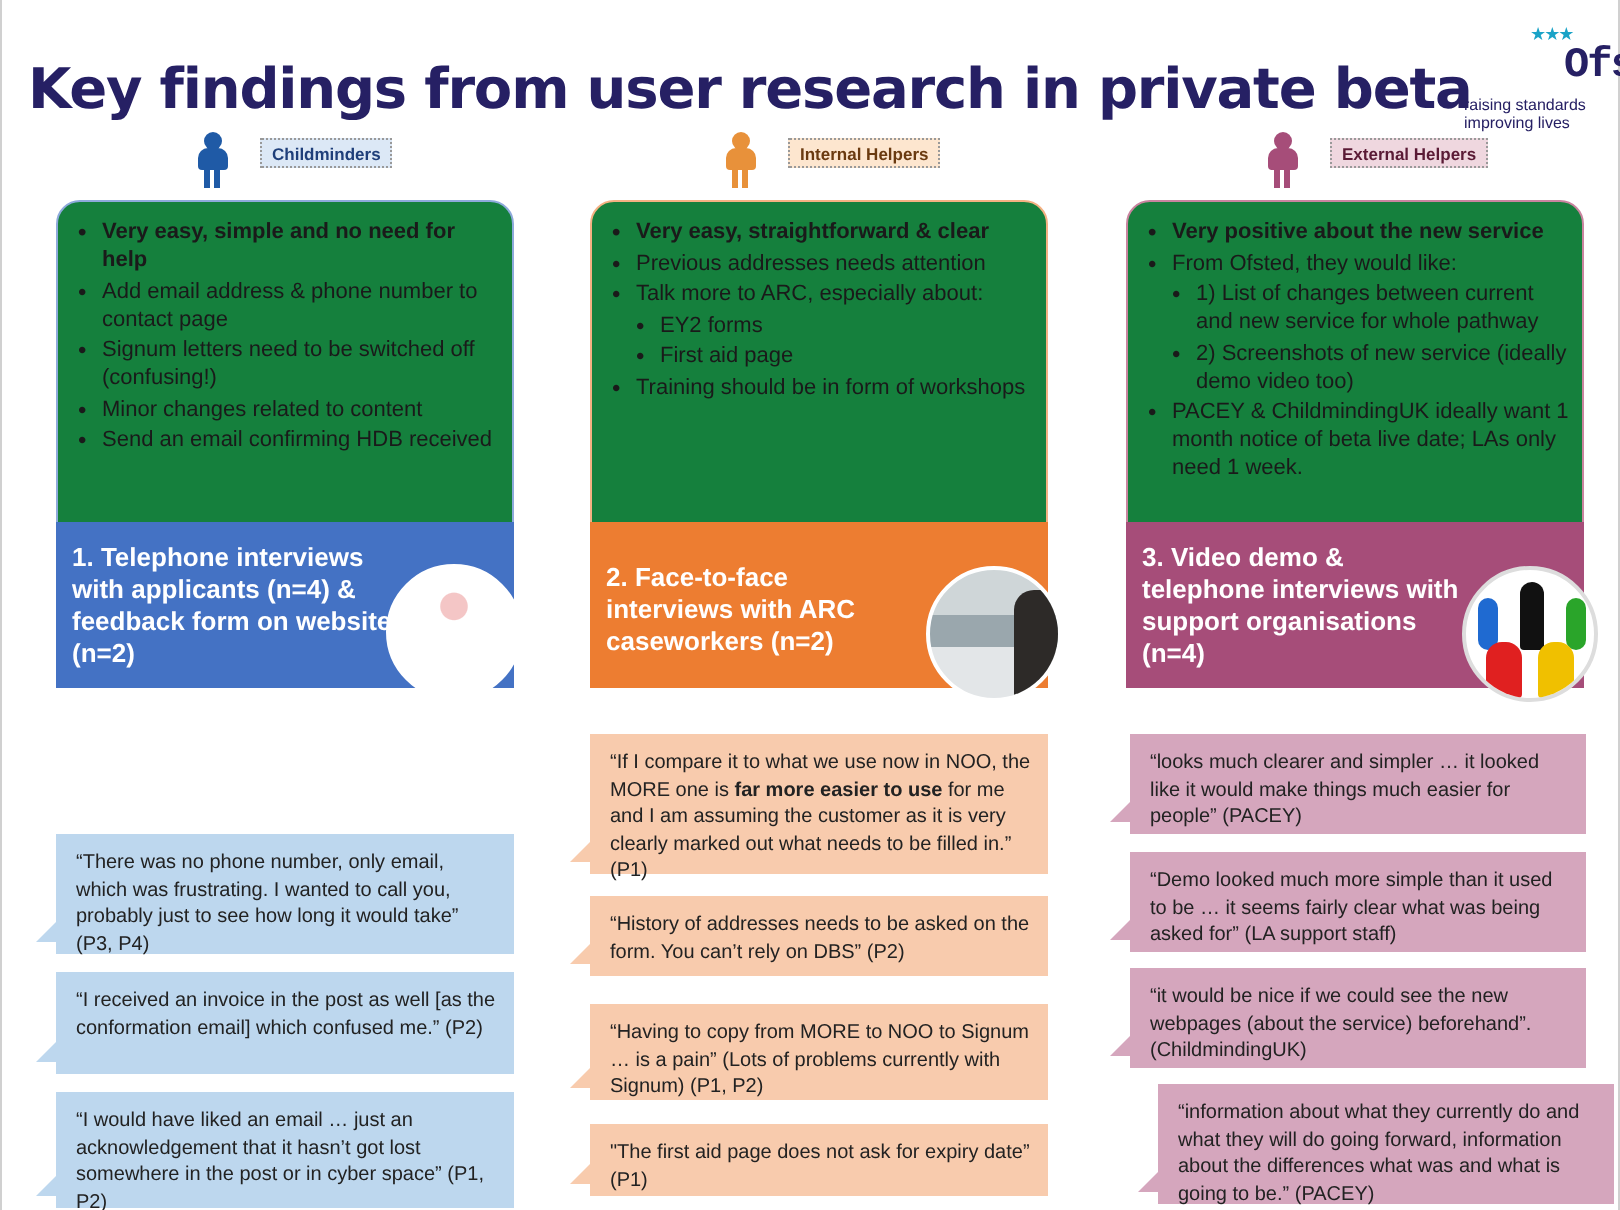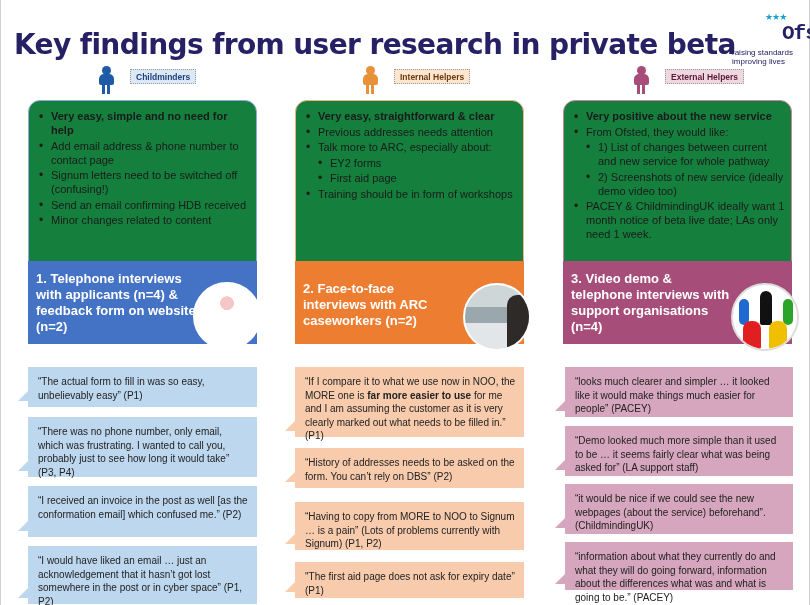--- a/index.html
+++ b/index.html
@@ -80,22 +80,22 @@
         <div class="leg2" style="background:#a64d79"></div>
     </div>
     <div class="lbl" style="background:#efd7df;color:#5a1a35">External Helpers</div>
   </div>
 
   <div class="card" style="left:27px;width:229px;height:162px;border-color:#8eaadb">
     <ul>
       <li class="bold">Very easy, simple and no need for help</li>
       <li>Add email address &amp; phone number to contact page</li>
       <li>Signum letters need to be switched off (confusing!)</li>
+      <li>Minor changes related to content</li>
       <li>Send an email confirming HDB received</li>
-      <li>Minor changes related to content</li>
     </ul>
   </div>
   <div class="band" style="left:27px;width:229px;background:#4472c4;padding-right:60px">1. Telephone interviews with applicants (n=4) &amp; feedback form on website (n=2)</div>
   <div class="photo" style="left:192px;top:282px;background:radial-gradient(circle at 50% 30%,#f4c6c6 0 12%,#fff 13%),linear-gradient(180deg,#fff 0 30%,#7a9cc6 30% 65%,#f0b8b8 65%)"></div>
 
   <div class="card" style="left:294px;width:229px;height:162px;border-color:#f4b183">
     <ul>
       <li class="bold">Very easy, straightforward &amp; clear</li>
       <li>Previous addresses needs attention</li>
       <li>Talk more to ARC, especially about:</li>
@@ -120,30 +120,29 @@
   </div>
   <div class="band" style="left:562px;width:229px;background:#a64d79;padding-right:60px">3. Video demo &amp; telephone interviews with support organisations (n=4)</div>
   <div class="photo" style="left:730px;top:283px;background:#fff;border-color:#ddd">
     <div style="position:absolute;left:27px;top:6px;width:12px;height:34px;background:#111;border-radius:6px 6px 2px 2px"></div>
     <div style="position:absolute;left:6px;top:14px;width:10px;height:26px;background:#1f6ad1;border-radius:5px"></div>
     <div style="position:absolute;left:50px;top:14px;width:10px;height:26px;background:#2aa52a;border-radius:5px"></div>
     <div style="position:absolute;left:10px;top:36px;width:18px;height:28px;background:#e02020;border-radius:8px 8px 2px 2px"></div>
     <div style="position:absolute;left:36px;top:36px;width:18px;height:28px;background:#f0c000;border-radius:8px 8px 2px 2px"></div>
   </div>
 
-  <div class="quote q-blue" style="left:27px;top:367px;width:229px;height:40px">“The actual form to fill in was so easy, unbelievably easy” (P1)</div>
   <div class="quote q-blue" style="left:27px;top:417px;width:229px;height:60px">“There was no phone number, only email, which was frustrating. I wanted to call you, probably just to see how long it would take” (P3, P4)</div>
   <div class="quote q-blue" style="left:27px;top:486px;width:229px;height:51px">“I received an invoice in the post as well [as the conformation email] which confused me.” (P2)</div>
   <div class="quote q-blue" style="left:27px;top:546px;width:229px;height:58px">“I would have liked an email … just an acknowledgement that it hasn’t got lost somewhere in the post or in cyber space” (P1, P2)</div>
 
   <div class="quote q-orange" style="left:294px;top:367px;width:229px;height:70px">
     <span>“If I compare it to what we use now in NOO, the MORE one is </span><span class="b">far more easier to use</span><span> for me and I am assuming the customer as it is very clearly marked out what needs to be filled in.” (P1)</span>
   </div>
   <div class="quote q-orange" style="left:294px;top:448px;width:229px;height:40px">“History of addresses needs to be asked on the form. You can’t rely on DBS” (P2)</div>
   <div class="quote q-orange" style="left:294px;top:502px;width:229px;height:48px">“Having to copy from MORE to NOO to Signum … is a pain” (Lots of problems currently with Signum) (P1, P2)</div>
   <div class="quote q-orange" style="left:294px;top:562px;width:229px;height:36px">"The first aid page does not ask for expiry date” (P1)</div>
 
   <div class="quote q-pink" style="left:564px;top:367px;width:228px;height:50px">“looks much clearer and simpler … it looked like it would make things much easier for people” (PACEY)</div>
   <div class="quote q-pink" style="left:564px;top:426px;width:228px;height:50px">“Demo looked much more simple than it used to be … it seems fairly clear what was being asked for” (LA support staff)</div>
   <div class="quote q-pink" style="left:564px;top:484px;width:228px;height:50px">“it would be nice if we could see the new webpages (about the service) beforehand”. (ChildmindingUK)</div>
-  <div class="quote q-pink" style="left:564px;top:542px;width:228px;height:48px">“information about what they currently do and what they will do going forward, information about the differences what was and what is going to be.” (PACEY)</div>
+  <div class="quote q-pink" style="left:578px;top:542px;width:228px;height:60px">“information about what they currently do and what they will do going forward, information about the differences what was and what is going to be.” (PACEY)</div>
 
 </div>
 
 </body></html>

